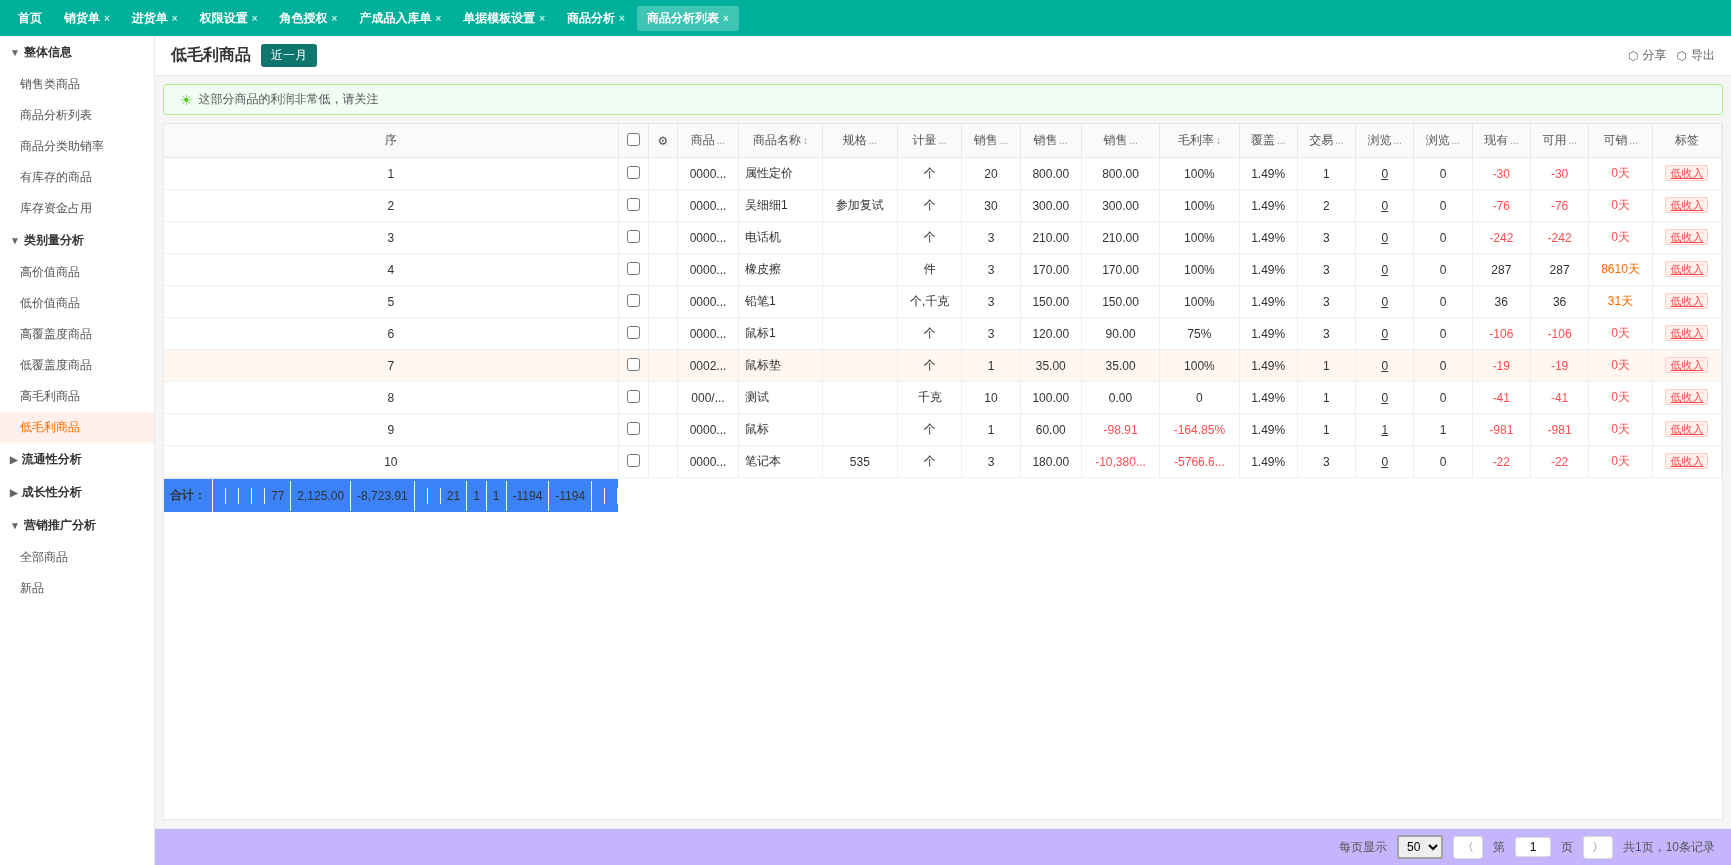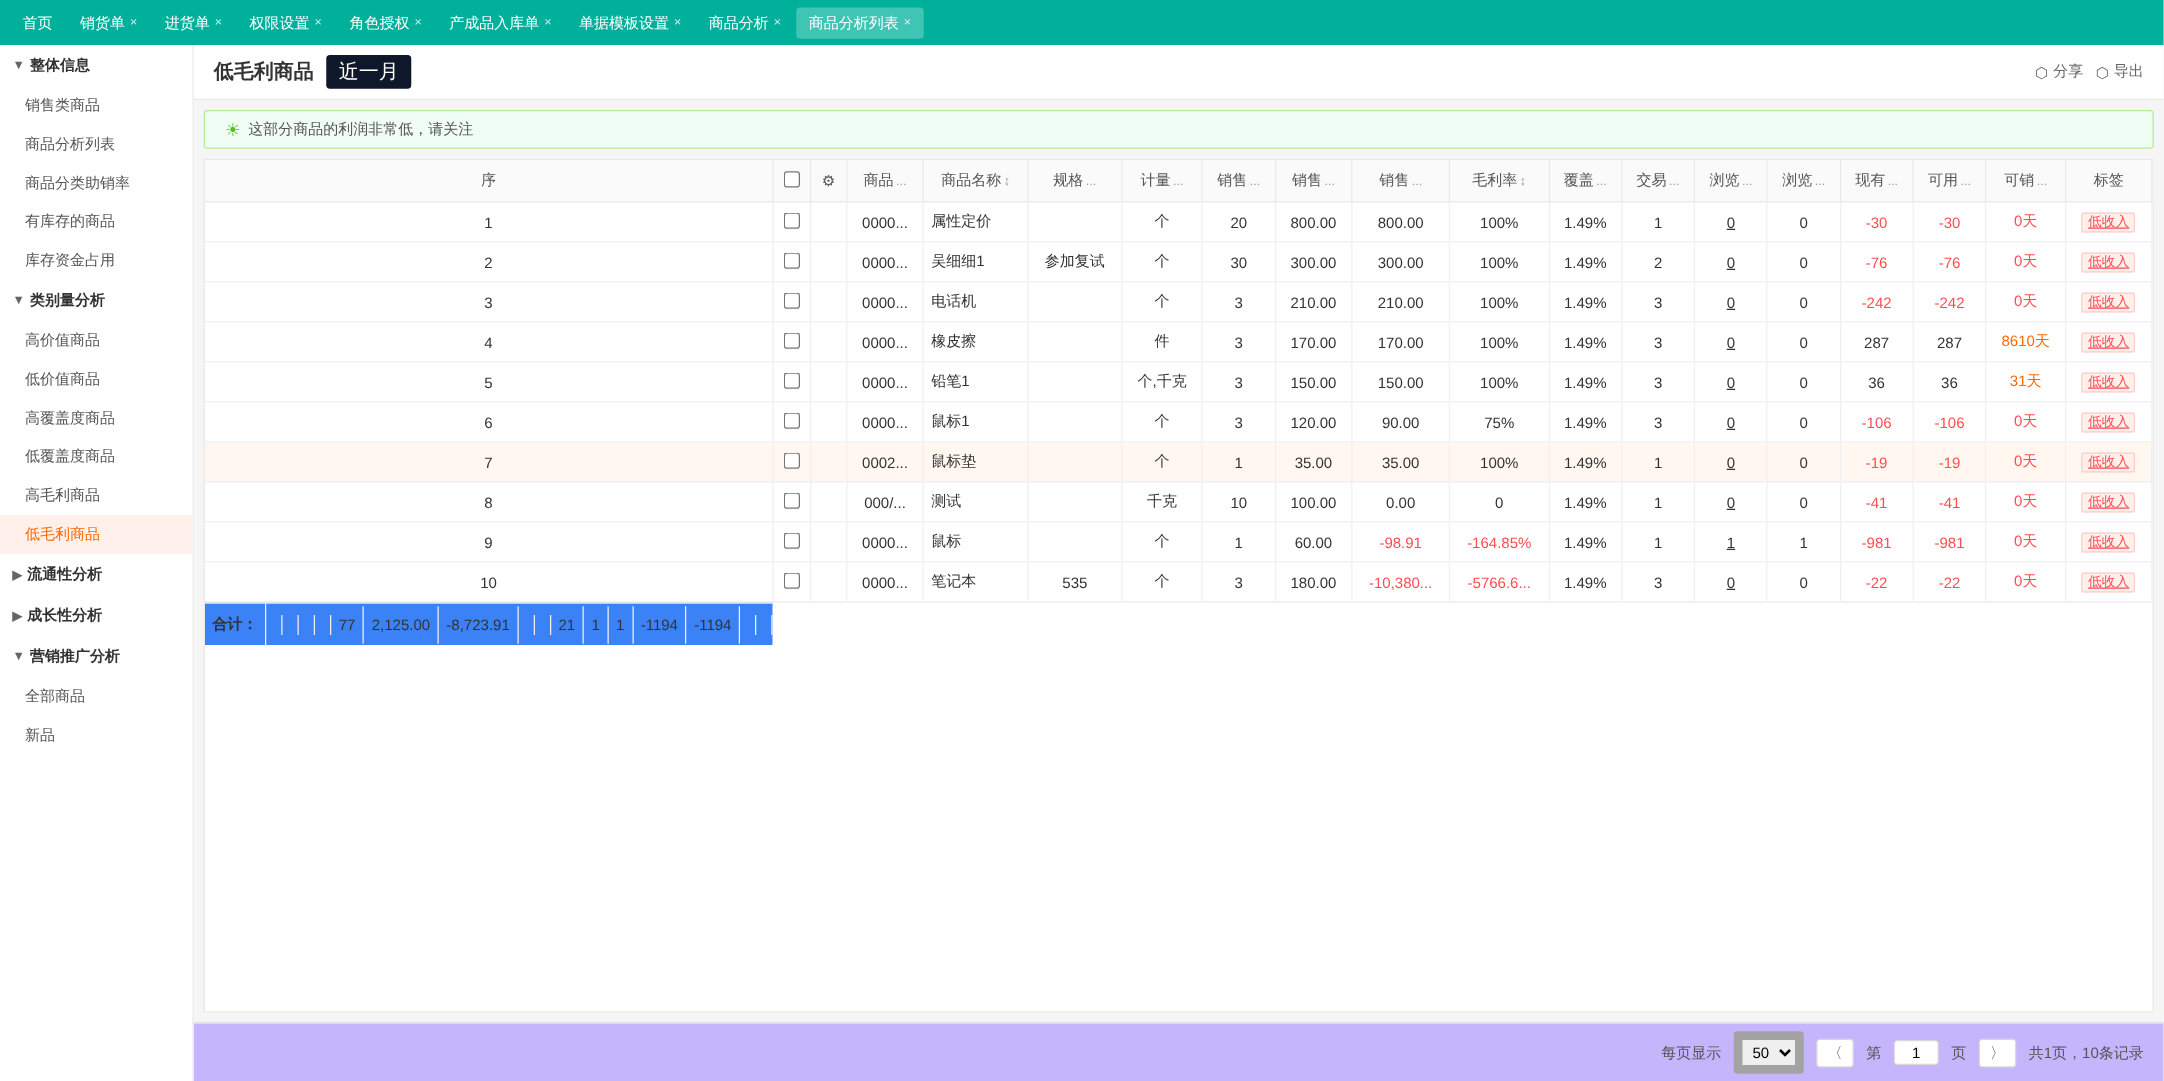--- a/index.html
+++ b/index.html
@@ -17,20 +17,21 @@
     .nav-item {
       color: #fff;
       padding: 4px 10px;
       cursor: pointer;
       border-radius: 3px;
       white-space: nowrap;
       display: flex;
       align-items: center;
       gap: 4px;
       font-size: 13px;
+      font-weight: bold;
     }
     .nav-item.active { background: rgba(255,255,255,0.25); }
     .nav-close { font-size: 10px; opacity: 0.8; }
 
     
     .main-layout {
       display: flex;
       height: calc(865px - 36px);
     }
 
@@ -77,27 +78,27 @@
       background: #fff;
       border-bottom: 1px solid #e8e8e8;
       gap: 10px;
     }
     .page-title {
       font-size: 16px;
       font-weight: bold;
       color: #333;
     }
     .filter-btn {
-      background: #0f172a;
+      background: #0f766e;
       color: #fff;
       border: none;
       border-radius: 3px;
       padding: 3px 10px;
       cursor: pointer;
-      font-size: 16px;
+      font-size: 12px;
     }
     .search-box {
       display: flex;
       align-items: center;
       border: 1px solid #d9d9d9;
       border-radius: 3px;
       padding: 3px 8px;
       flex: 1;
       max-width: 280px;
       background: #fff;
@@ -214,21 +215,21 @@
       align-items: center;
       justify-content: flex-end;
       padding: 6px 16px;
       background: #c4b5fd;
       border-top: 1px solid #e8e8e8;
       gap: 10px;
       font-size: 12px;
       color: #555;
     }
     .pagination-bar select {
-      border: 7px solid #a3a3a3;
+      border: 2px solid #a3a3a3;
       border-radius: 3px;
       padding: 2px 4px;
       font-size: 12px;
     }
     .page-nav-btn {
       border: 1px solid #d9d9d9;
       background: #fff;
       padding: 2px 8px;
       border-radius: 3px;
       cursor: pointer;

